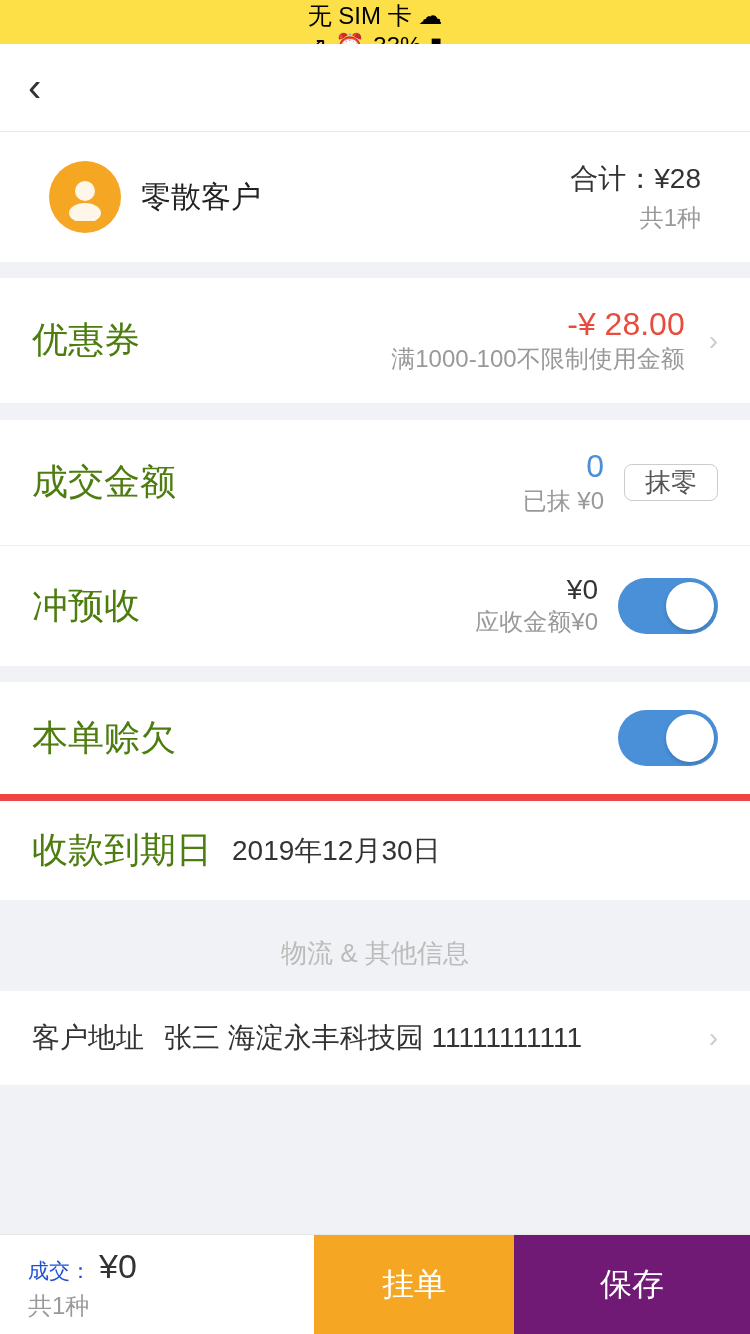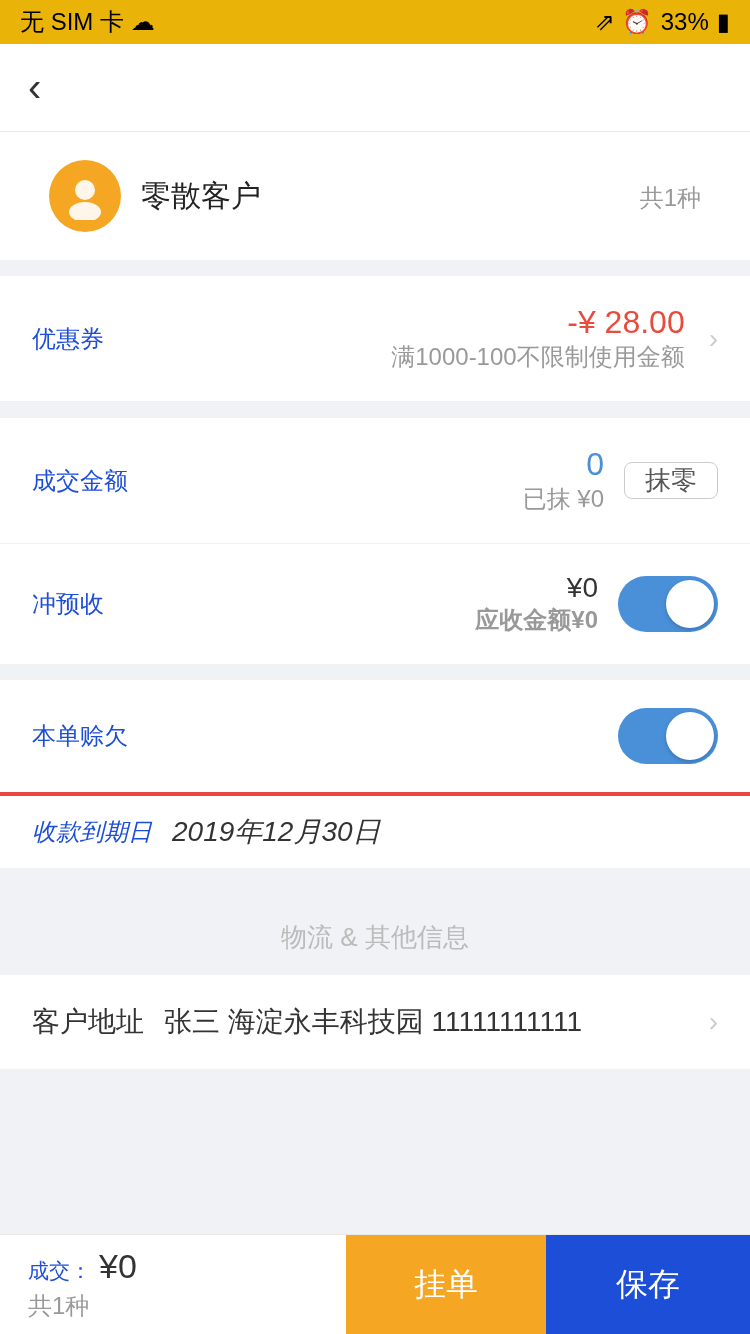--- a/index.html
+++ b/index.html
@@ -10,27 +10,28 @@
       width: 750px;
       min-height: 1334px;
       overflow-x: hidden;
       font-size: 28px;
     }
 
     
     .status-bar {
       width: 100%;
       height: 44px;
-      background: #eab308;
+      background: #fde047;
       display: flex;
       align-items: center;
       justify-content: space-between;
       padding: 0 20px;
       font-size: 24px;
       color: #000;
+      flex-direction: column;
     }
     .status-left { display: flex; align-items: center; gap: 10px; }
     .status-center { font-weight: 600; font-size: 28px; }
     .status-right { display: flex; align-items: center; gap: 8px; font-size: 24px; }
 
     
     .nav-bar {
       width: 100%;
       height: 88px;
       background: white;
@@ -73,21 +74,21 @@
       border-radius: 50%;
       background: #f5a623;
       display: flex; align-items: center; justify-content: center;
       overflow: hidden;
     }
     .customer-avatar svg { width: 48px; height: 48px; }
     .customer-name { font-size: 30px; color: #222; }
     .customer-right { text-align: right; }
     .total-amount { font-size: 28px; color: #333; }
     .total-count { font-size: 24px; color: #999; margin-top: 4px; }
-    .row-label { font-size: 24px; color: #1d4ed8; }
+    .row-label { font-size: 36px; color: #4d7c0f; }
     .row-chevron { font-size: 28px; color: #ccc; margin-left: 8px; }
 
     
     .coupon-row {
       display: flex;
       align-items: center;
       justify-content: space-between;
       padding: 28px 32px;
       background: white;
       border-bottom: 1px solid #f0f0f0;
@@ -178,22 +179,22 @@
       width: 200px;
       background: #f5a623;
       display: flex;
       align-items: center;
       justify-content: center;
       font-size: 32px;
       color: white;
       cursor: pointer;
     }
     .bottom-save-btn {
-      width: 204px;
-      background: #1d4ed8;
+      width: 236px;
+      background: #701a75;
       display: flex;
       align-items: center;
       justify-content: center;
       font-size: 32px;
       color: white;
       cursor: pointer;
     }
   </style>
 </head>
 <body>
@@ -219,20 +220,21 @@
     <div class="customer-left">
       <div class="customer-avatar">
         <svg viewBox="0 0 48 48" fill="none" xmlns="http://www.w3.org/2000/svg">
           <circle cx="24" cy="18" r="10" fill="white" opacity="0.9"></circle>
           <ellipse cx="24" cy="40" rx="16" ry="10" fill="white" opacity="0.9"></ellipse>
         </svg>
       </div>
       <span class="customer-name">零散客户</span>
     </div>
     <div class="customer-right">
+      <div class="total-amount">合计：¥28</div>
       <div class="total-count">共1种</div>
     </div>
   </div>
 </div>
 
 <div class="divider-section"></div>
 
 <div class="section" style="margin-bottom:0;">
   <div class="coupon-row">
     <span class="row-label">优惠券</span>
@@ -258,40 +260,40 @@
       </div>
       <button class="round-zero-btn">抹零</button>
     </div>
   </div>
 
   <div style="display:flex; align-items:center; justify-content:space-between; padding:28px 32px; background:white;">
     <span class="row-label">冲预收</span>
     <div style="display:flex; align-items:center; gap:20px;">
       <div style="text-align:right;">
         <div style="font-size:28px;color:#333;">¥0</div>
-        <div style="font-size:24px;color:#999;font-weight:bold;">应收金额¥0</div>
+        <div style="font-size:24px;color:#999;">应收金额¥0</div>
       </div>
       <div class="toggle on">
         <div class="toggle-knob"></div>
       </div>
     </div>
   </div>
 </div>
 
 <div class="divider-section"></div>
 
-<div class="section" style="margin-bottom:16px;">
+<div class="section" style="margin-bottom:0;">
   <div style="display:flex; align-items:center; justify-content:space-between; padding:28px 32px; background:white;">
     <span class="row-label">本单赊欠</span>
     <div class="toggle on">
       <div class="toggle-knob"></div>
     </div>
   </div>
 
-  <div style="display:flex; align-items:center; padding:17px 32px; background:white; border-top:4px solid #ef4444; gap:20px;font-style:italic;">
+  <div style="display:flex; align-items:center; padding:25px 32px; background:white; border-top:7px solid #ef4444; gap:20px;">
     <span class="row-label">收款到期日</span>
     <span style="font-size:28px;color:#333;">2019年12月30日</span>
   </div>
 </div>
 
 <div class="divider-section"></div>
 
 <div class="logistics-divider">
   <span class="logistics-label">物流 &amp; 其他信息</span>
 </div>

